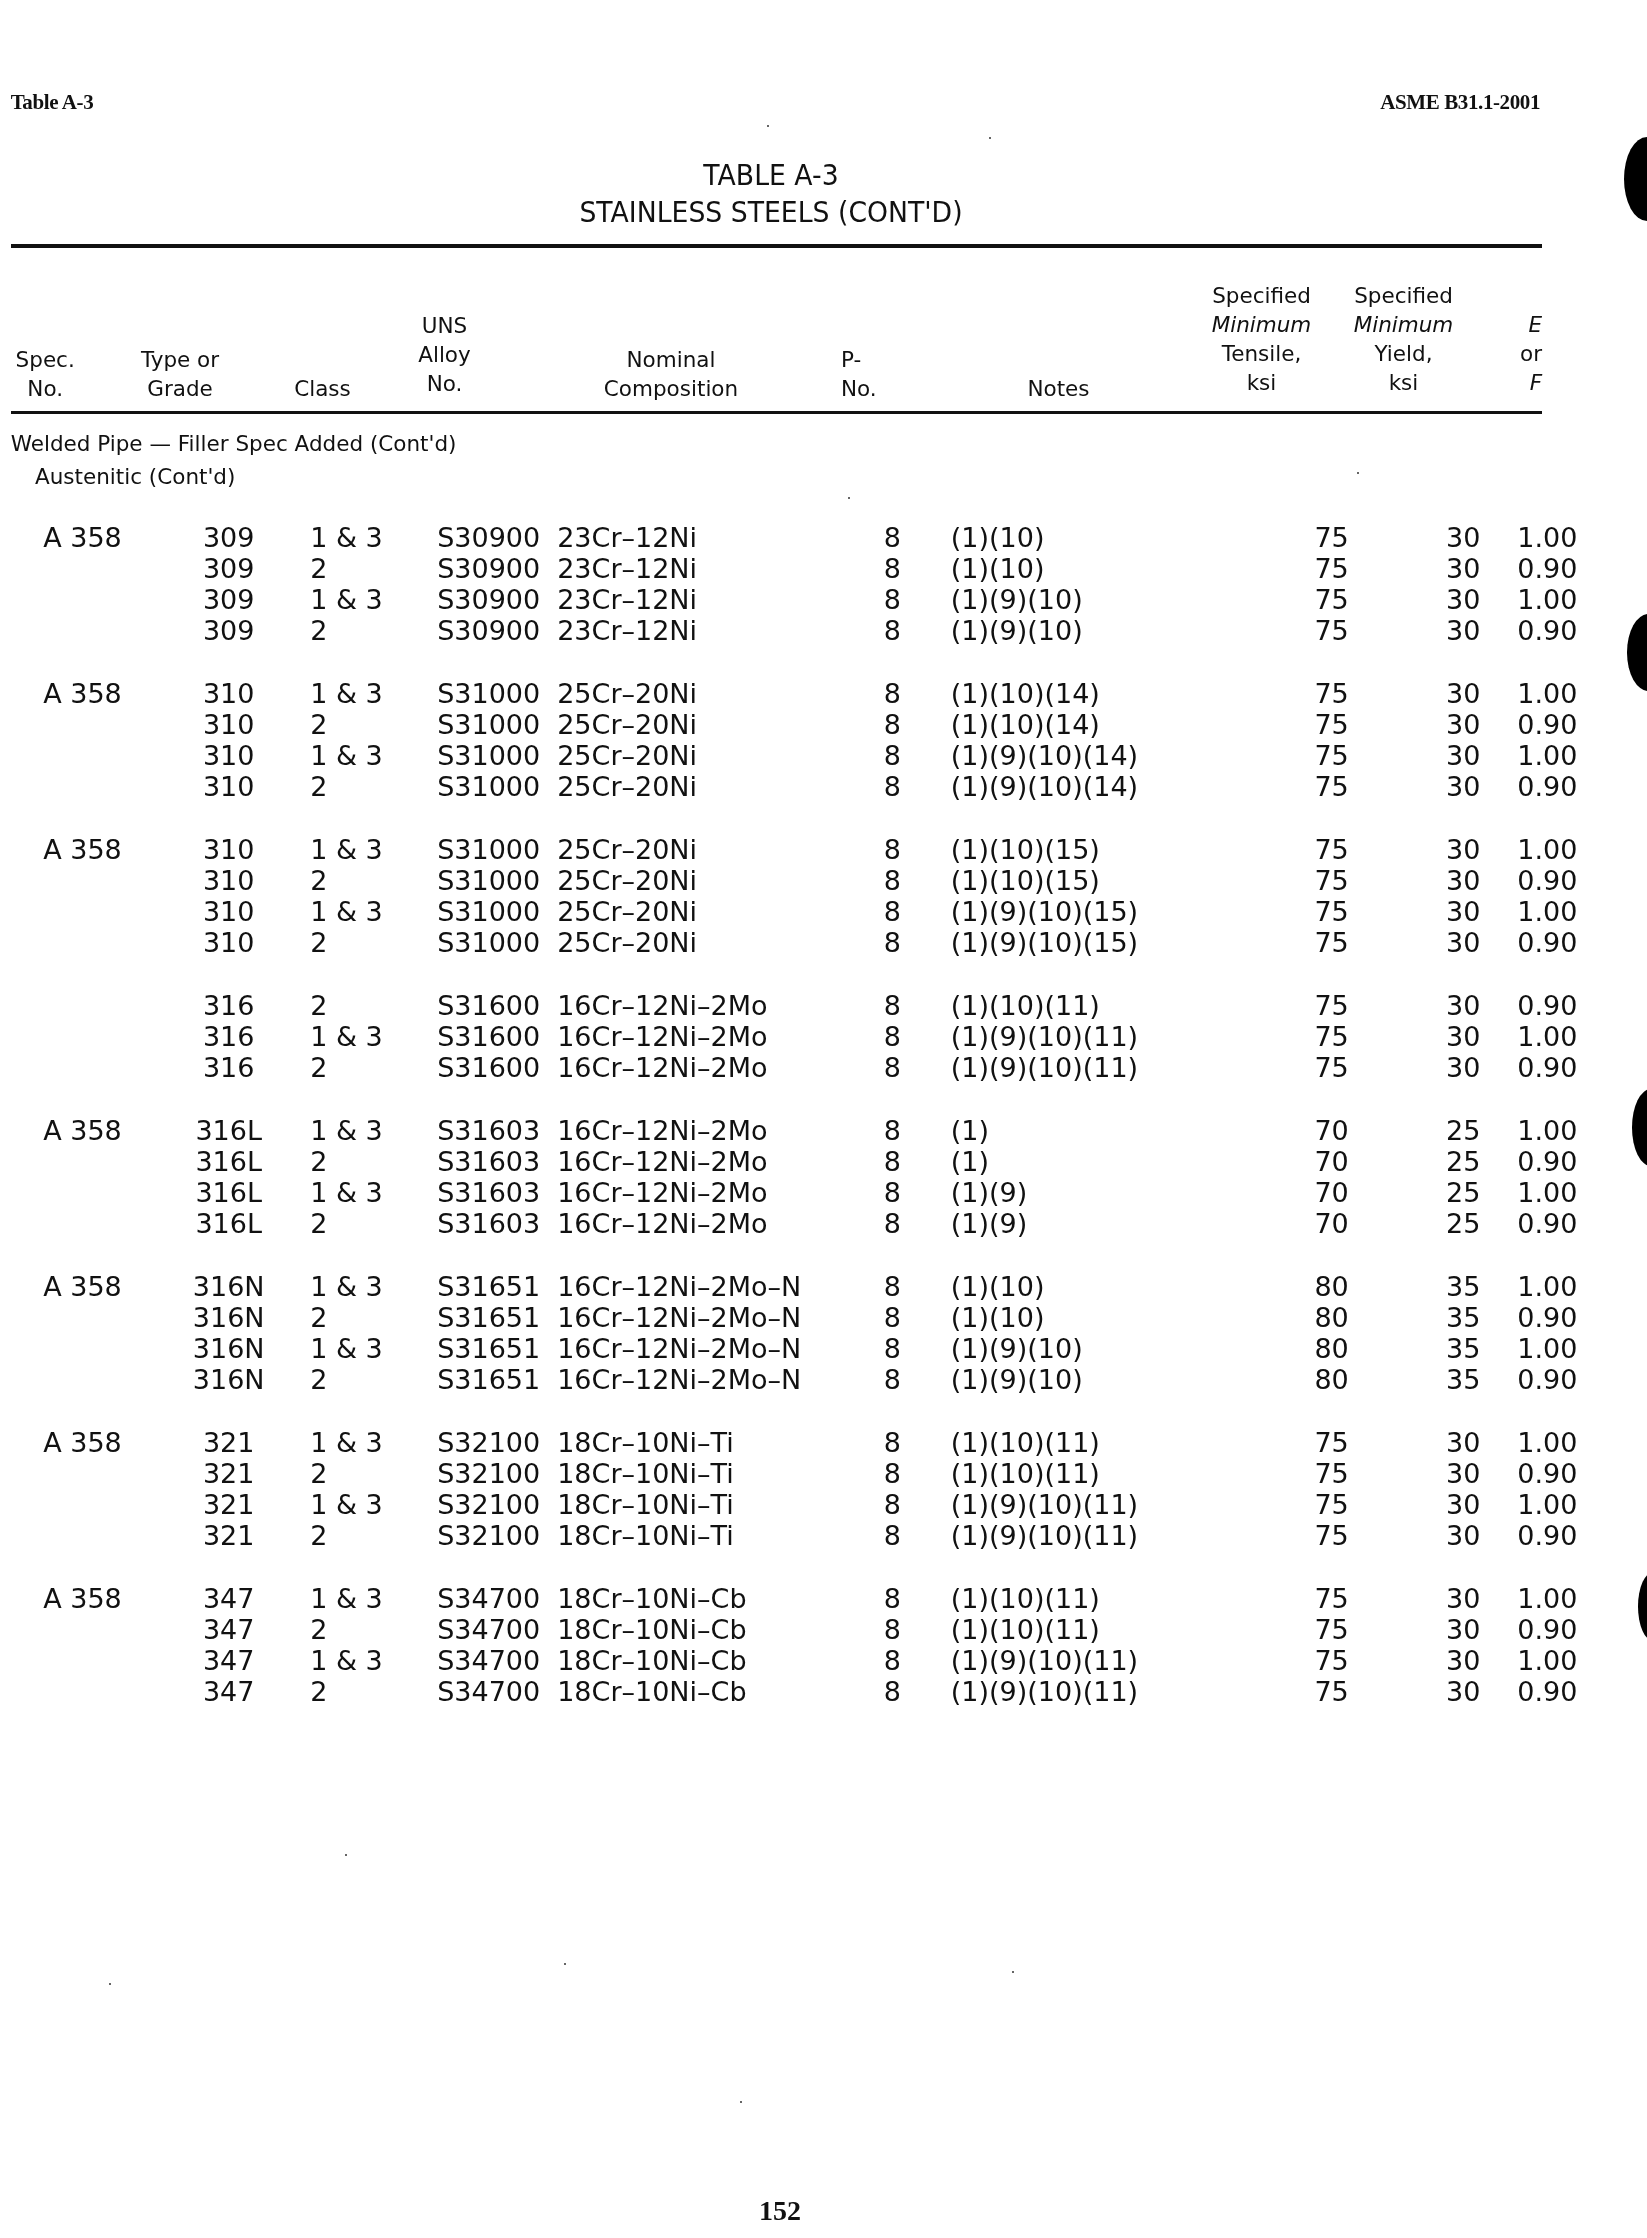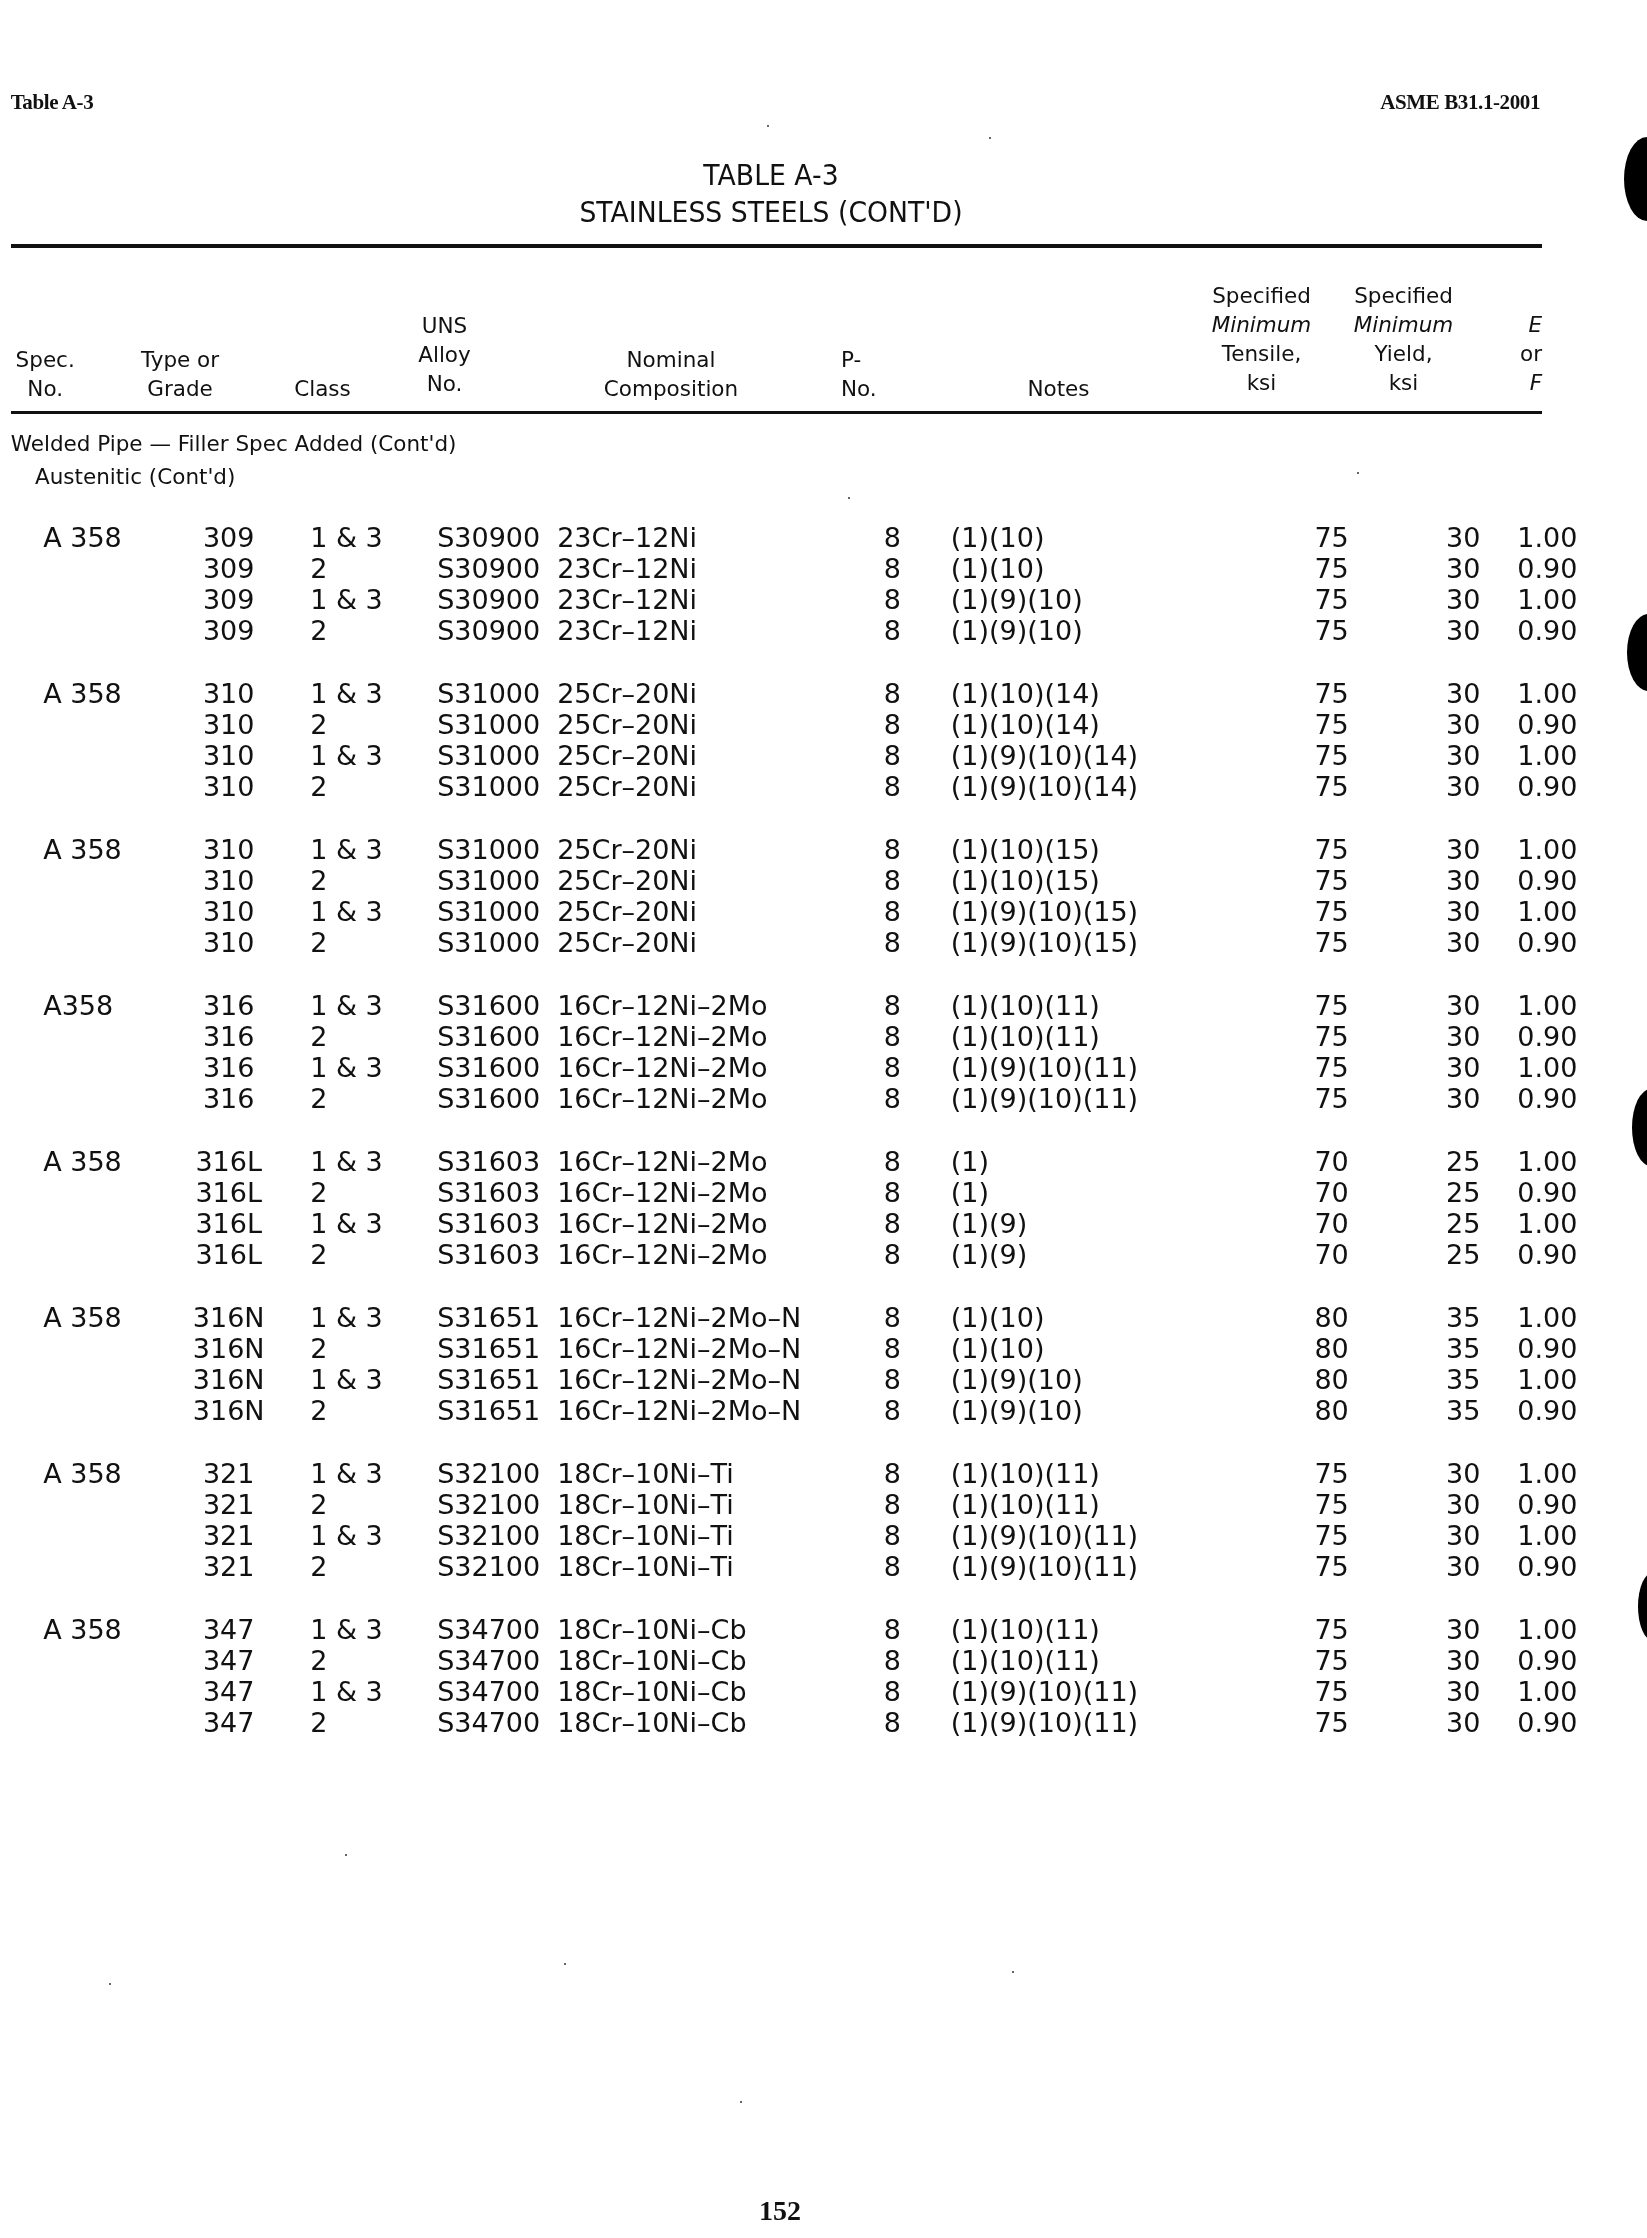--- a/index.html
+++ b/index.html
@@ -265,32 +265,20 @@
         <td class="c-pno">8</td>
         <td class="c-notes">(1)(9)(10)(15)</td>
         <td class="c-tens">75</td>
         <td class="c-yield">30</td>
         <td class="c-ef">0.90</td>
       </tr>
       <tr class="gap">
         <td colspan="10"></td>
       </tr>
       <tr>
-        <td class="c-spec">A358</td>
-        <td class="c-type">316</td>
-        <td class="c-class">1 &amp; 3</td>
-        <td class="c-uns">S31600</td>
-        <td class="c-comp">16Cr–12Ni–2Mo</td>
-        <td class="c-pno">8</td>
-        <td class="c-notes">(1)(10)(11)</td>
-        <td class="c-tens">75</td>
-        <td class="c-yield">30</td>
-        <td class="c-ef">1.00</td>
-      </tr>
-      <tr>
         <td class="c-spec"></td>
         <td class="c-type">316</td>
         <td class="c-class">2</td>
         <td class="c-uns">S31600</td>
         <td class="c-comp">16Cr–12Ni–2Mo</td>
         <td class="c-pno">8</td>
         <td class="c-notes">(1)(10)(11)</td>
         <td class="c-tens">75</td>
         <td class="c-yield">30</td>
         <td class="c-ef">0.90</td>

